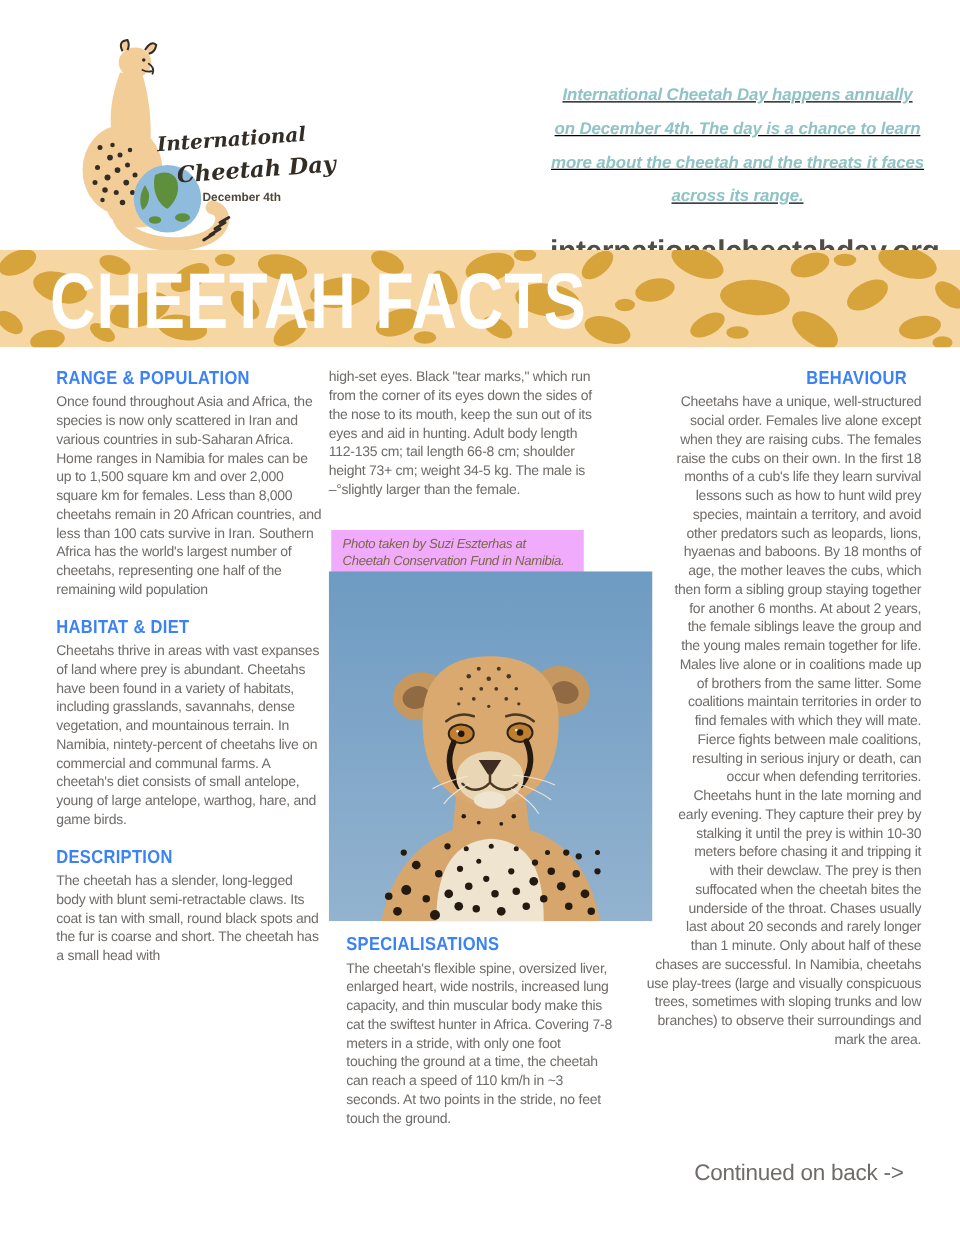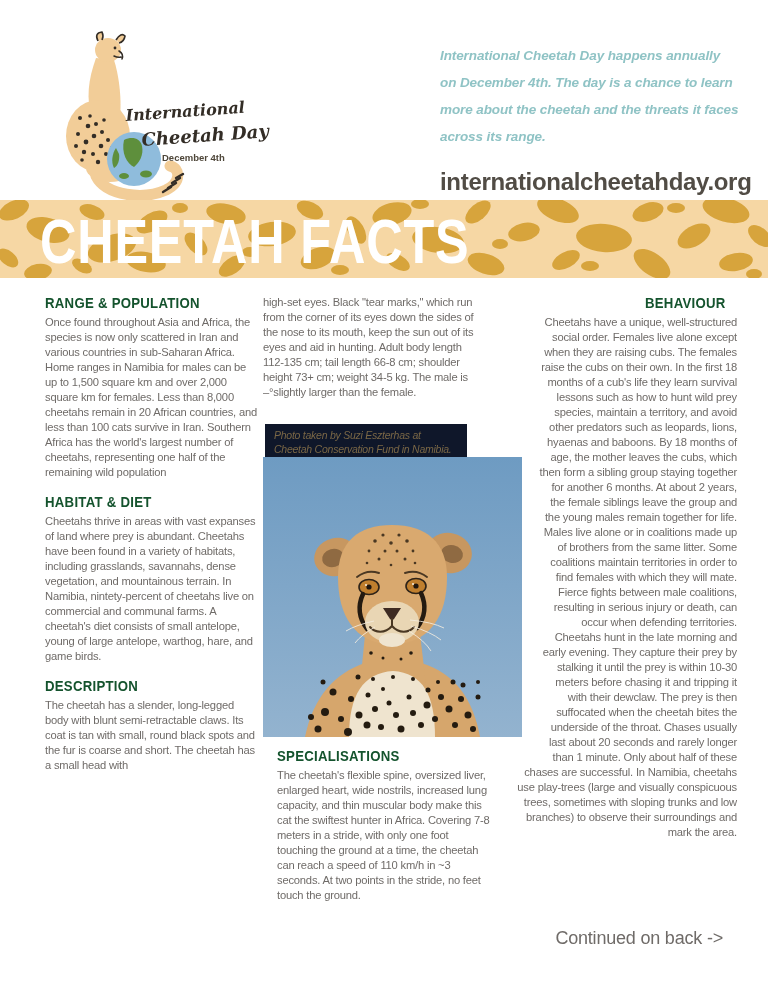--- a/index.html
+++ b/index.html
@@ -1,46 +1,46 @@
 <!DOCTYPE html>
 <html><head>
 <meta charset="utf-8">
 <style>
   html,body{margin:0;padding:0;background:#ffffff;}
   .page{position:relative;width:768px;height:994px;background:#ffffff;overflow:hidden;
         font-family:"Liberation Sans",sans-serif;}
 
   
   .logo{position:absolute;left:58px;top:28px;width:228px;height:172px;}
-  .header-right{position:absolute;right:28px;top:42px;width:300px;text-align:left;}
+  .header-right{position:absolute;right:28px;top:62px;width:300px;text-align:center;text-decoration:underline;}
   .tagline{margin:0;font-size:13.5px;line-height:27px;font-weight:bold;font-style:italic;
            color:#8FC3C5;letter-spacing:-0.1px;}
   .website{margin-top:18px;font-size:24px;font-weight:bold;color:#514C45;letter-spacing:-0.3px;}
 
   
   .banner{position:absolute;left:0;top:200px;width:768px;height:78px;overflow:hidden;}
   .banner svg{position:absolute;left:0;top:0;}
   .banner-title{position:absolute;left:40px;top:0;height:68px;margin:0;color:#ffffff;
                 font-size:63px;line-height:82px;font-weight:800;white-space:nowrap;}
   .cond{display:inline-block;transform:scaleX(0.8);transform-origin:left center;letter-spacing:1px;}
 
   
   .col{position:absolute;top:295px;}
   .col-left{left:45px;width:214px;}
   .col-middle{left:263px;width:259px;}
   .col-right{left:505px;width:232px;text-align:right;}
 
-  h2.sec{margin:0 0 4px 0;font-size:15px;line-height:16px;color:#14532d;font-weight:800;}
+  h2.sec{margin:0 0 4px 0;font-size:15px;line-height:16px;color:#3b82f6;font-weight:800;}
   h2.sec .cond{transform:scaleX(0.88);letter-spacing:0.3px;}
   p.body{margin:0;font-size:11.2px;line-height:15px;color:#6F6B68;letter-spacing:-0.2px;}
   .fact-section{margin-bottom:14px;}
 
   
   .cont-para{margin-top:5px;margin-left:14px;width:212px;}
-  .caption-box{position:absolute;left:2px;top:129px;width:184px;background:#0f172a;
+  .caption-box{position:absolute;left:2px;top:129px;width:184px;background:#f0abfc;
                padding:4px 9px 5px 9px;font-style:italic;font-size:10.5px;line-height:14px;
                color:#7A6746;letter-spacing:-0.25px;}
   .photo{position:absolute;left:0;top:162px;width:259px;height:280px;}
   .spec-section{position:absolute;left:14px;top:453px;width:215px;}
 
   
   .photo-spacer{float:left;width:30px;height:300px;margin-top:141px;}
 
   .continued{position:absolute;left:505px;top:928px;width:218px;text-align:right;
              font-size:18px;color:#6F6B68;letter-spacing:-0.2px;}

